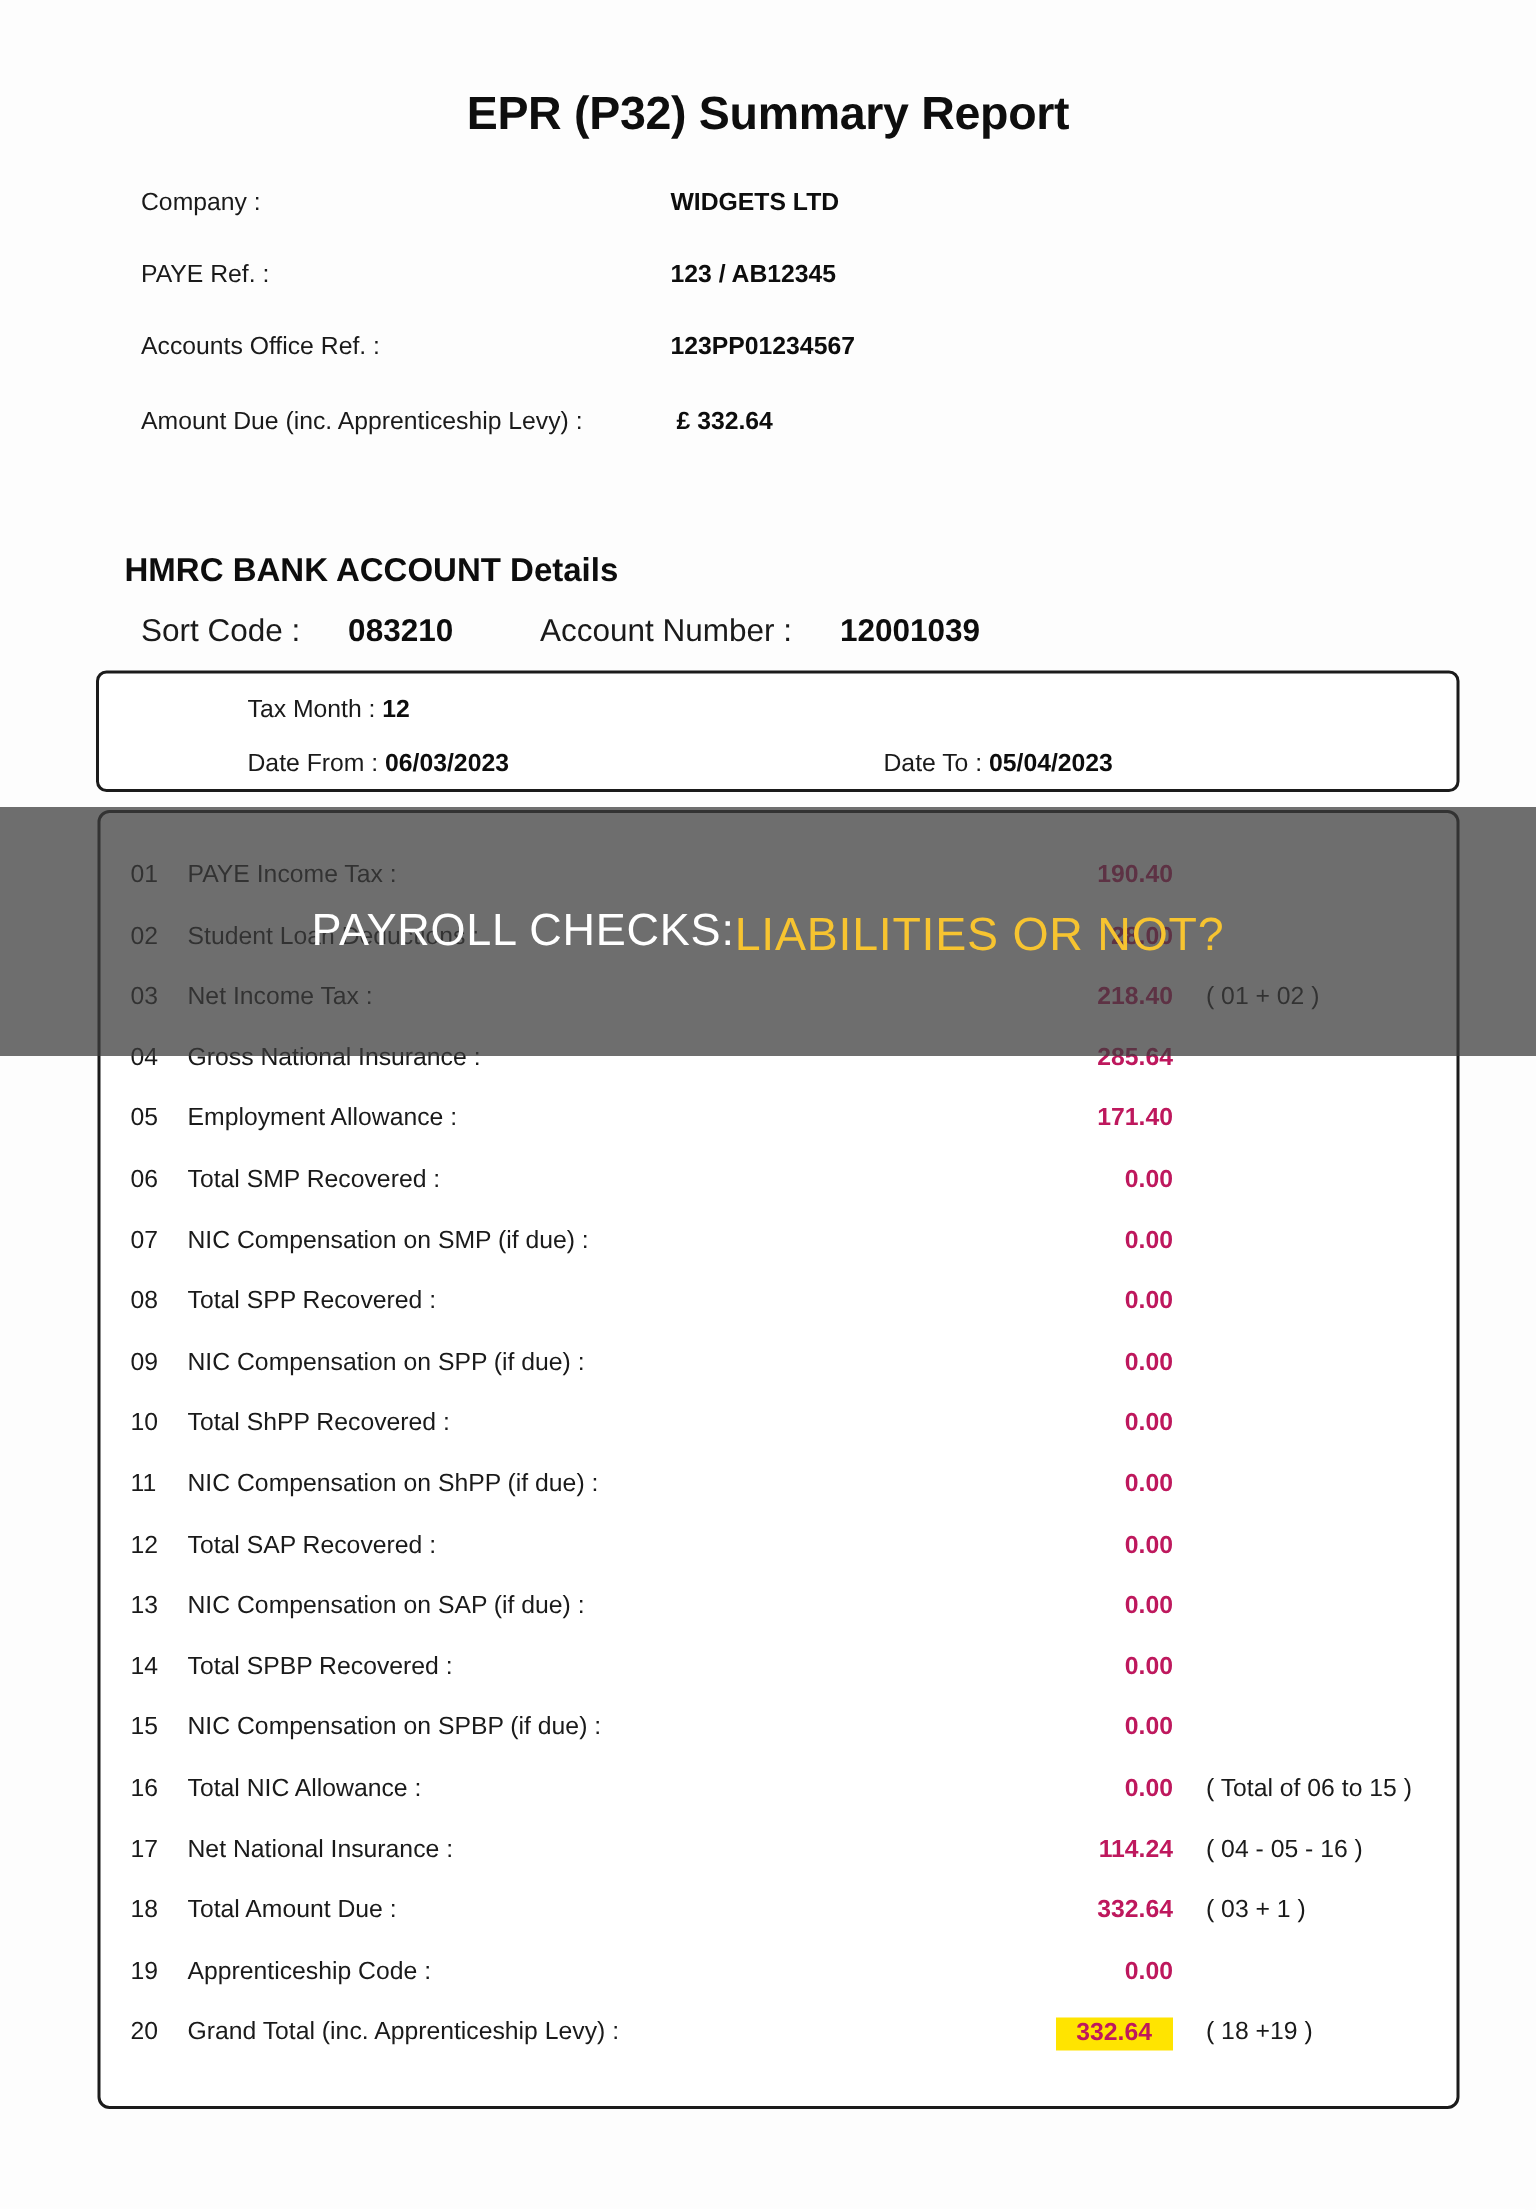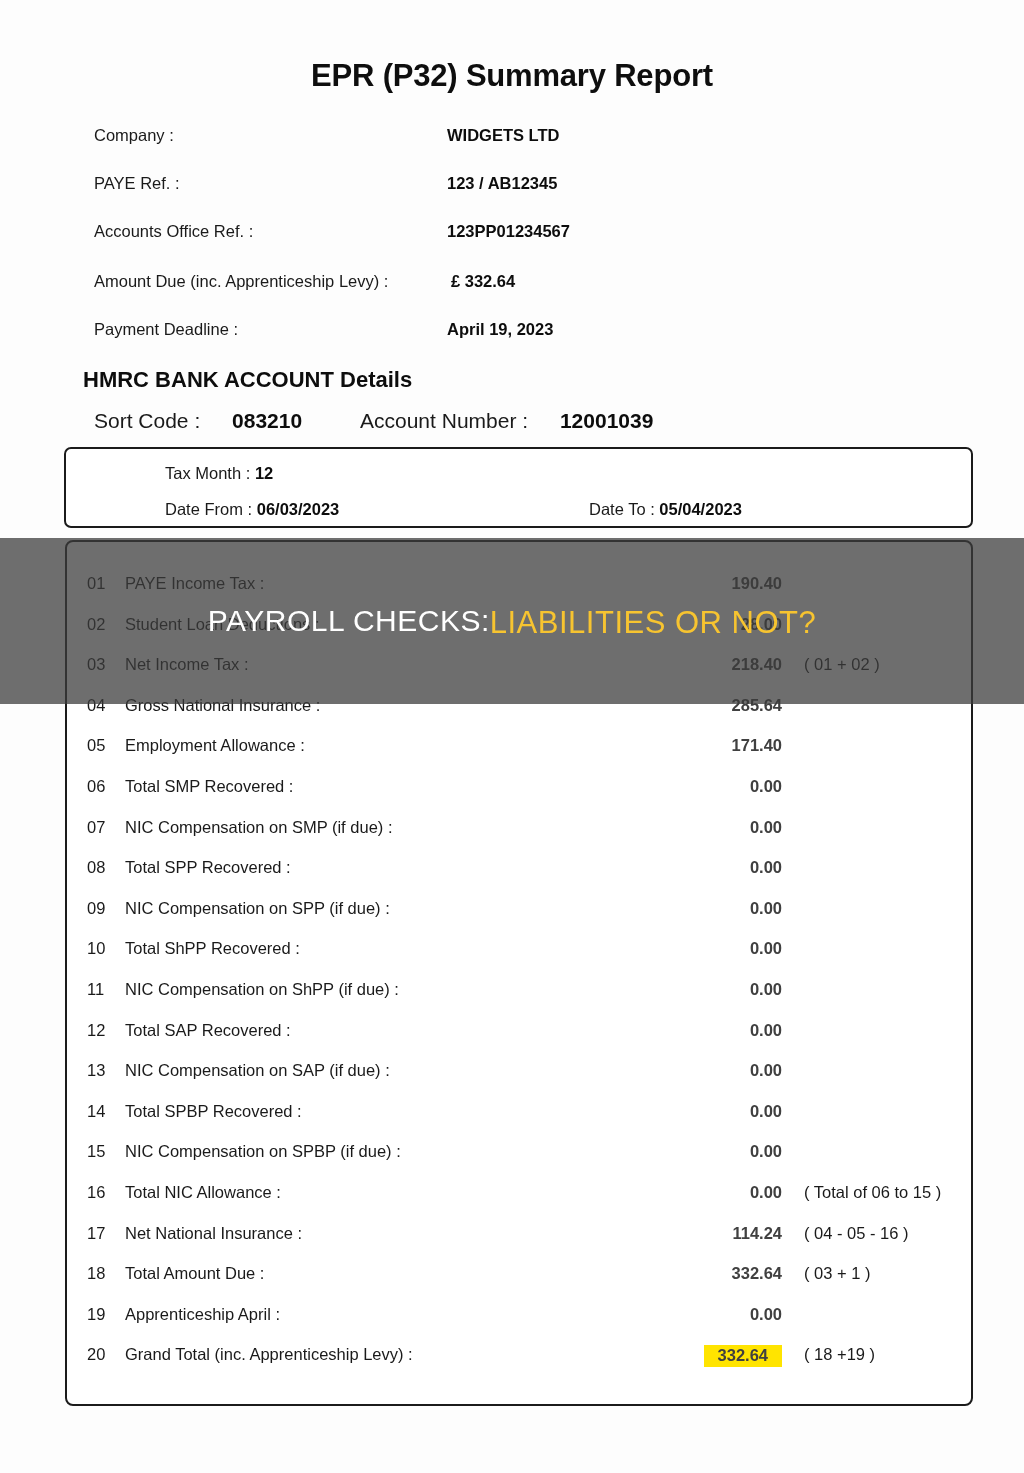--- a/index.html
+++ b/index.html
@@ -141,21 +141,21 @@
     white-space: nowrap;
     color: #1a1a1a;
   }
   .row .val {
     position: absolute;
     left: 560px;
     width: 155px;
     top: 0;
     text-align: right;
     font-weight: bold;
-    color: #404040;
+    color: #be185d;
   }
   .row .val .hl {
     background: #ffe400;
     padding: 2px 14px 2px 14px;
     display: inline-block;
     line-height: 1.05;
   }
   .row .note {
     position: absolute;
     left: 737px;
@@ -214,24 +214,20 @@
   <div class="meta-row" style="top:222px;">
     <span class="meta-label">Accounts Office Ref. :</span>
     <span class="meta-value">123PP01234567</span>
   </div>
 
   <div class="meta-row" style="top:272px;">
     <span class="meta-label">Amount Due (inc. Apprenticeship Levy) :</span>
     <span class="meta-value indent">£ 332.64</span>
   </div>
 
-  <div class="meta-row" style="top:320px;">
-    <span class="meta-label">Payment Deadline :</span>
-    <span class="meta-value">April 19, 2023</span>
-  </div>
 
   <div class="bank-heading">HMRC BANK ACCOUNT Details</div>
 
   <div class="bank-line">
     <span class="k">Sort Code :</span>
     <span class="sp"></span><span class="v">083210</span>
     <span class="sp"></span><span class="sp"></span><span class="k">Account Number :</span>
     <span class="sp"></span><span class="v">12001039</span>
   </div>
 
@@ -341,21 +337,21 @@
           <span class="note">( 04 - 05 - 16 )</span>
         </div>
         <div class="row">
           <span class="num">18</span>
           <span class="desc">Total Amount Due :</span>
           <span class="val">332.64</span>
           <span class="note">( 03 + 1 )</span>
         </div>
         <div class="row">
           <span class="num">19</span>
-          <span class="desc">Apprenticeship April :</span>
+          <span class="desc">Apprenticeship Code :</span>
           <span class="val">0.00</span>
         </div>
         <div class="row">
           <span class="num">20</span>
           <span class="desc">Grand Total (inc. Apprenticeship Levy) :</span>
           <span class="val"><span class="hl">332.64</span></span>
           <span class="note">( 18 +19 )</span>
         </div>
       </div>
   </div>

